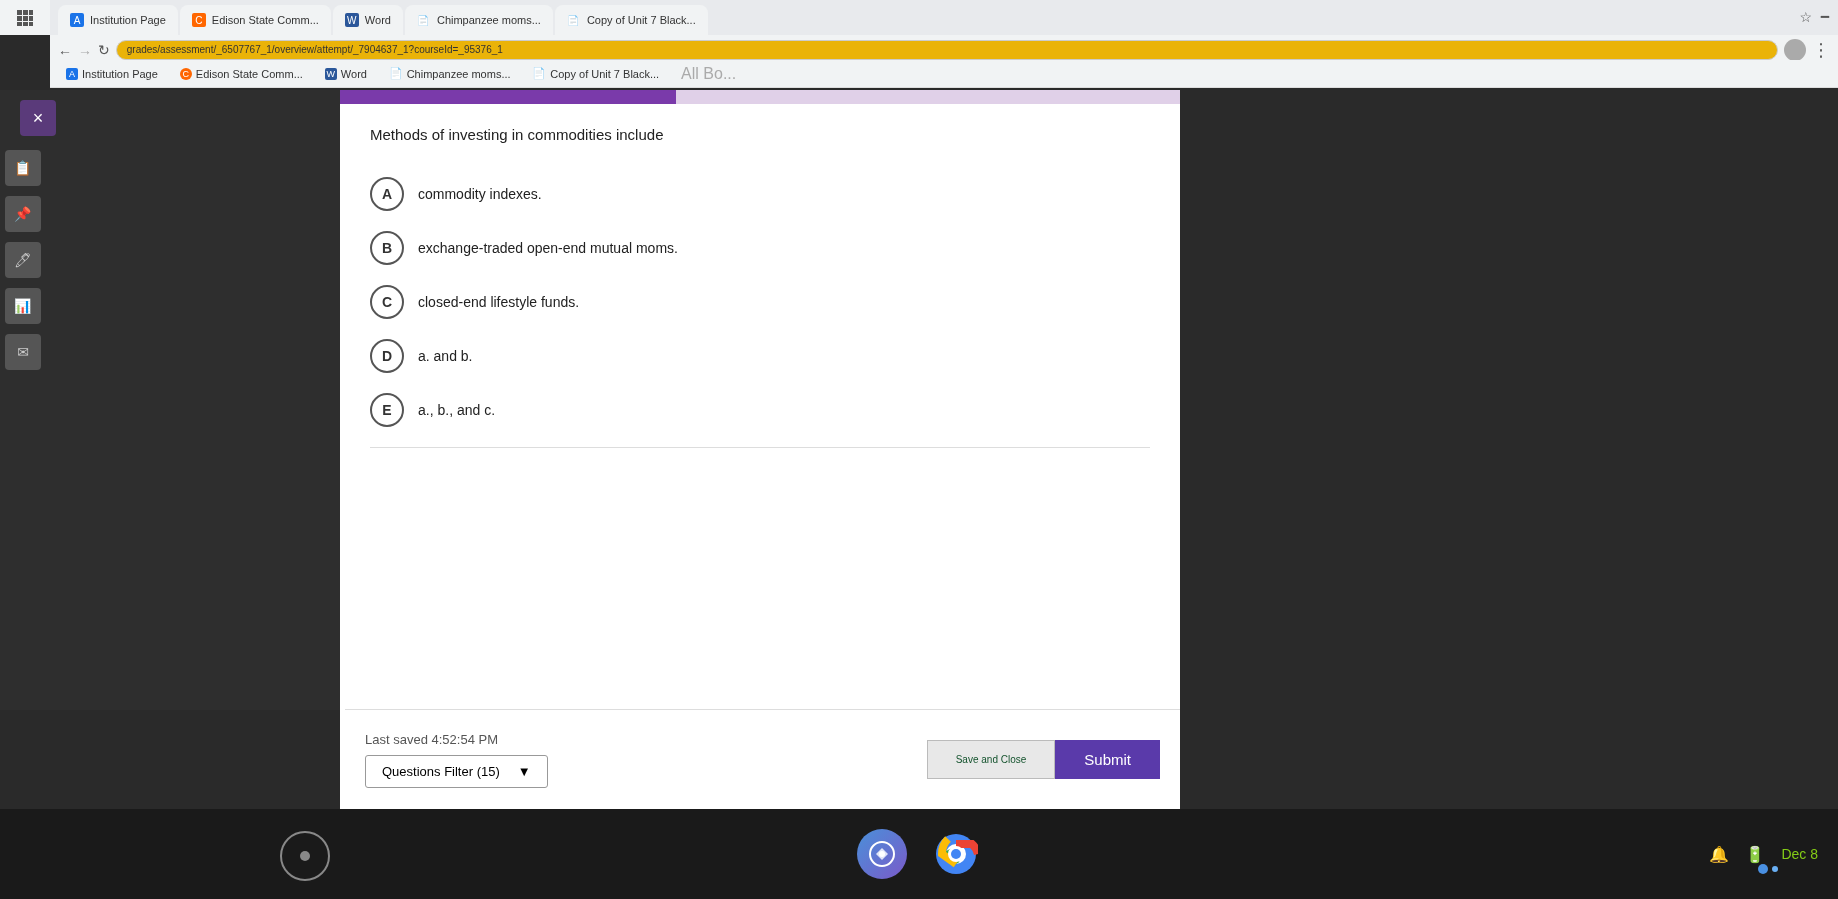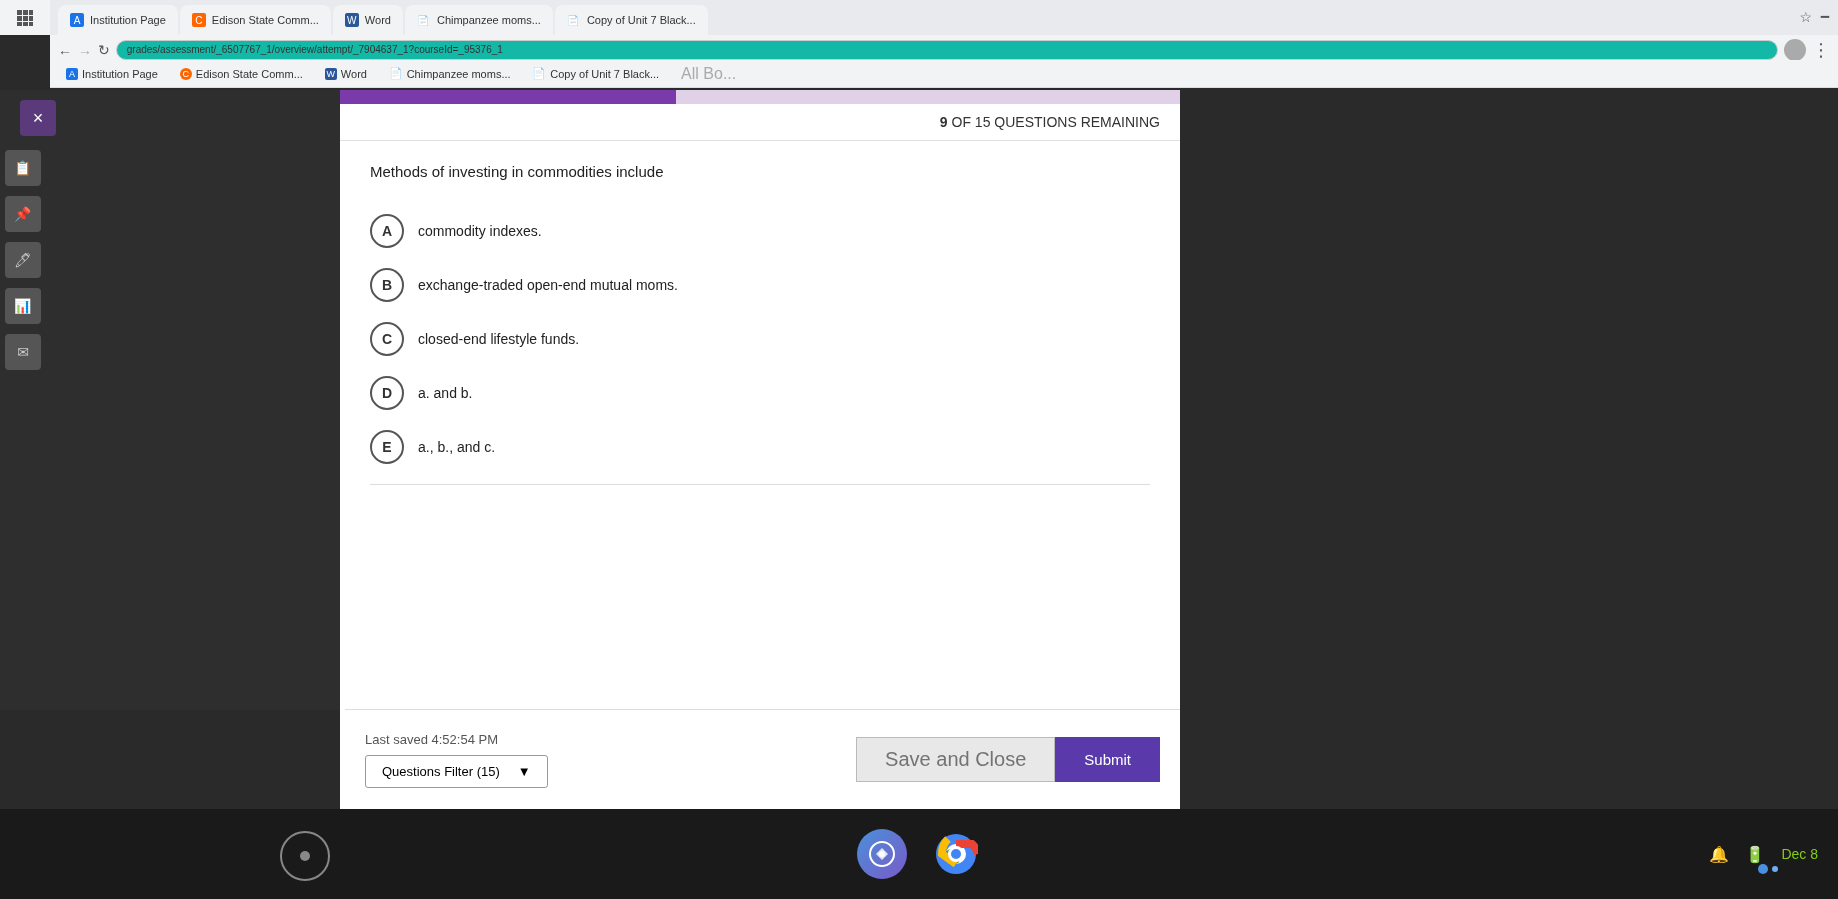--- a/index.html
+++ b/index.html
@@ -48,21 +48,21 @@
       width: 14px; height: 14px;
       border-radius: 2px;
       flex-shrink: 0;
       display: flex; align-items: center; justify-content: center;
       font-size: 10px;
     }
 
     .omnibox {
       flex: 1;
       height: 20px;
-      background: #14b8a6;
+      background: #eab308;
       border: 1px solid #ccc;
       border-radius: 10px;
       padding: 0 10px;
       font-size: 10px;
       color: #333;
       overflow: hidden;
       text-overflow: ellipsis;
       white-space: nowrap;
       display: flex;
       align-items: center;
@@ -209,23 +209,23 @@
 
     .bottom-right-buttons {
       display: flex;
       gap: 0;
     }
 
     .save-close-btn {
       background: #e8e8e8;
       border: 1px solid #bbb;
       padding: 10px 28px;
-      font-size: 20px;
-      cursor: pointer;
-      color: #737373;
+      font-size: 10px;
+      cursor: pointer;
+      color: #14532d;
     }
 
     .submit-btn {
       background: #5a3aaa;
       border: 1px solid #5a3aaa;
       padding: 10px 28px;
       font-size: 15px;
       cursor: pointer;
       color: white;
     }
@@ -371,24 +371,20 @@
     <div class="side-icon">✉</div>
   </div>
 </div>
 
 <div class="quiz-container">
 
   <div class="progress-bar-container">
     <div class="progress-bar-fill" style="width:40%;"></div>
   </div>
 
-  <div class="questions-remaining">
-    <strong>9</strong>
-    <span>OF 15 QUESTIONS REMAINING</span>
-  </div>
 
   <div class="question-content">
     <p class="question-text">Methods of investing in commodities include</p>
 
     <div class="answer-option">
       <div class="option-circle">
         <span>A</span>
       </div>
       <span class="option-text">commodity indexes.</span>
     </div>

